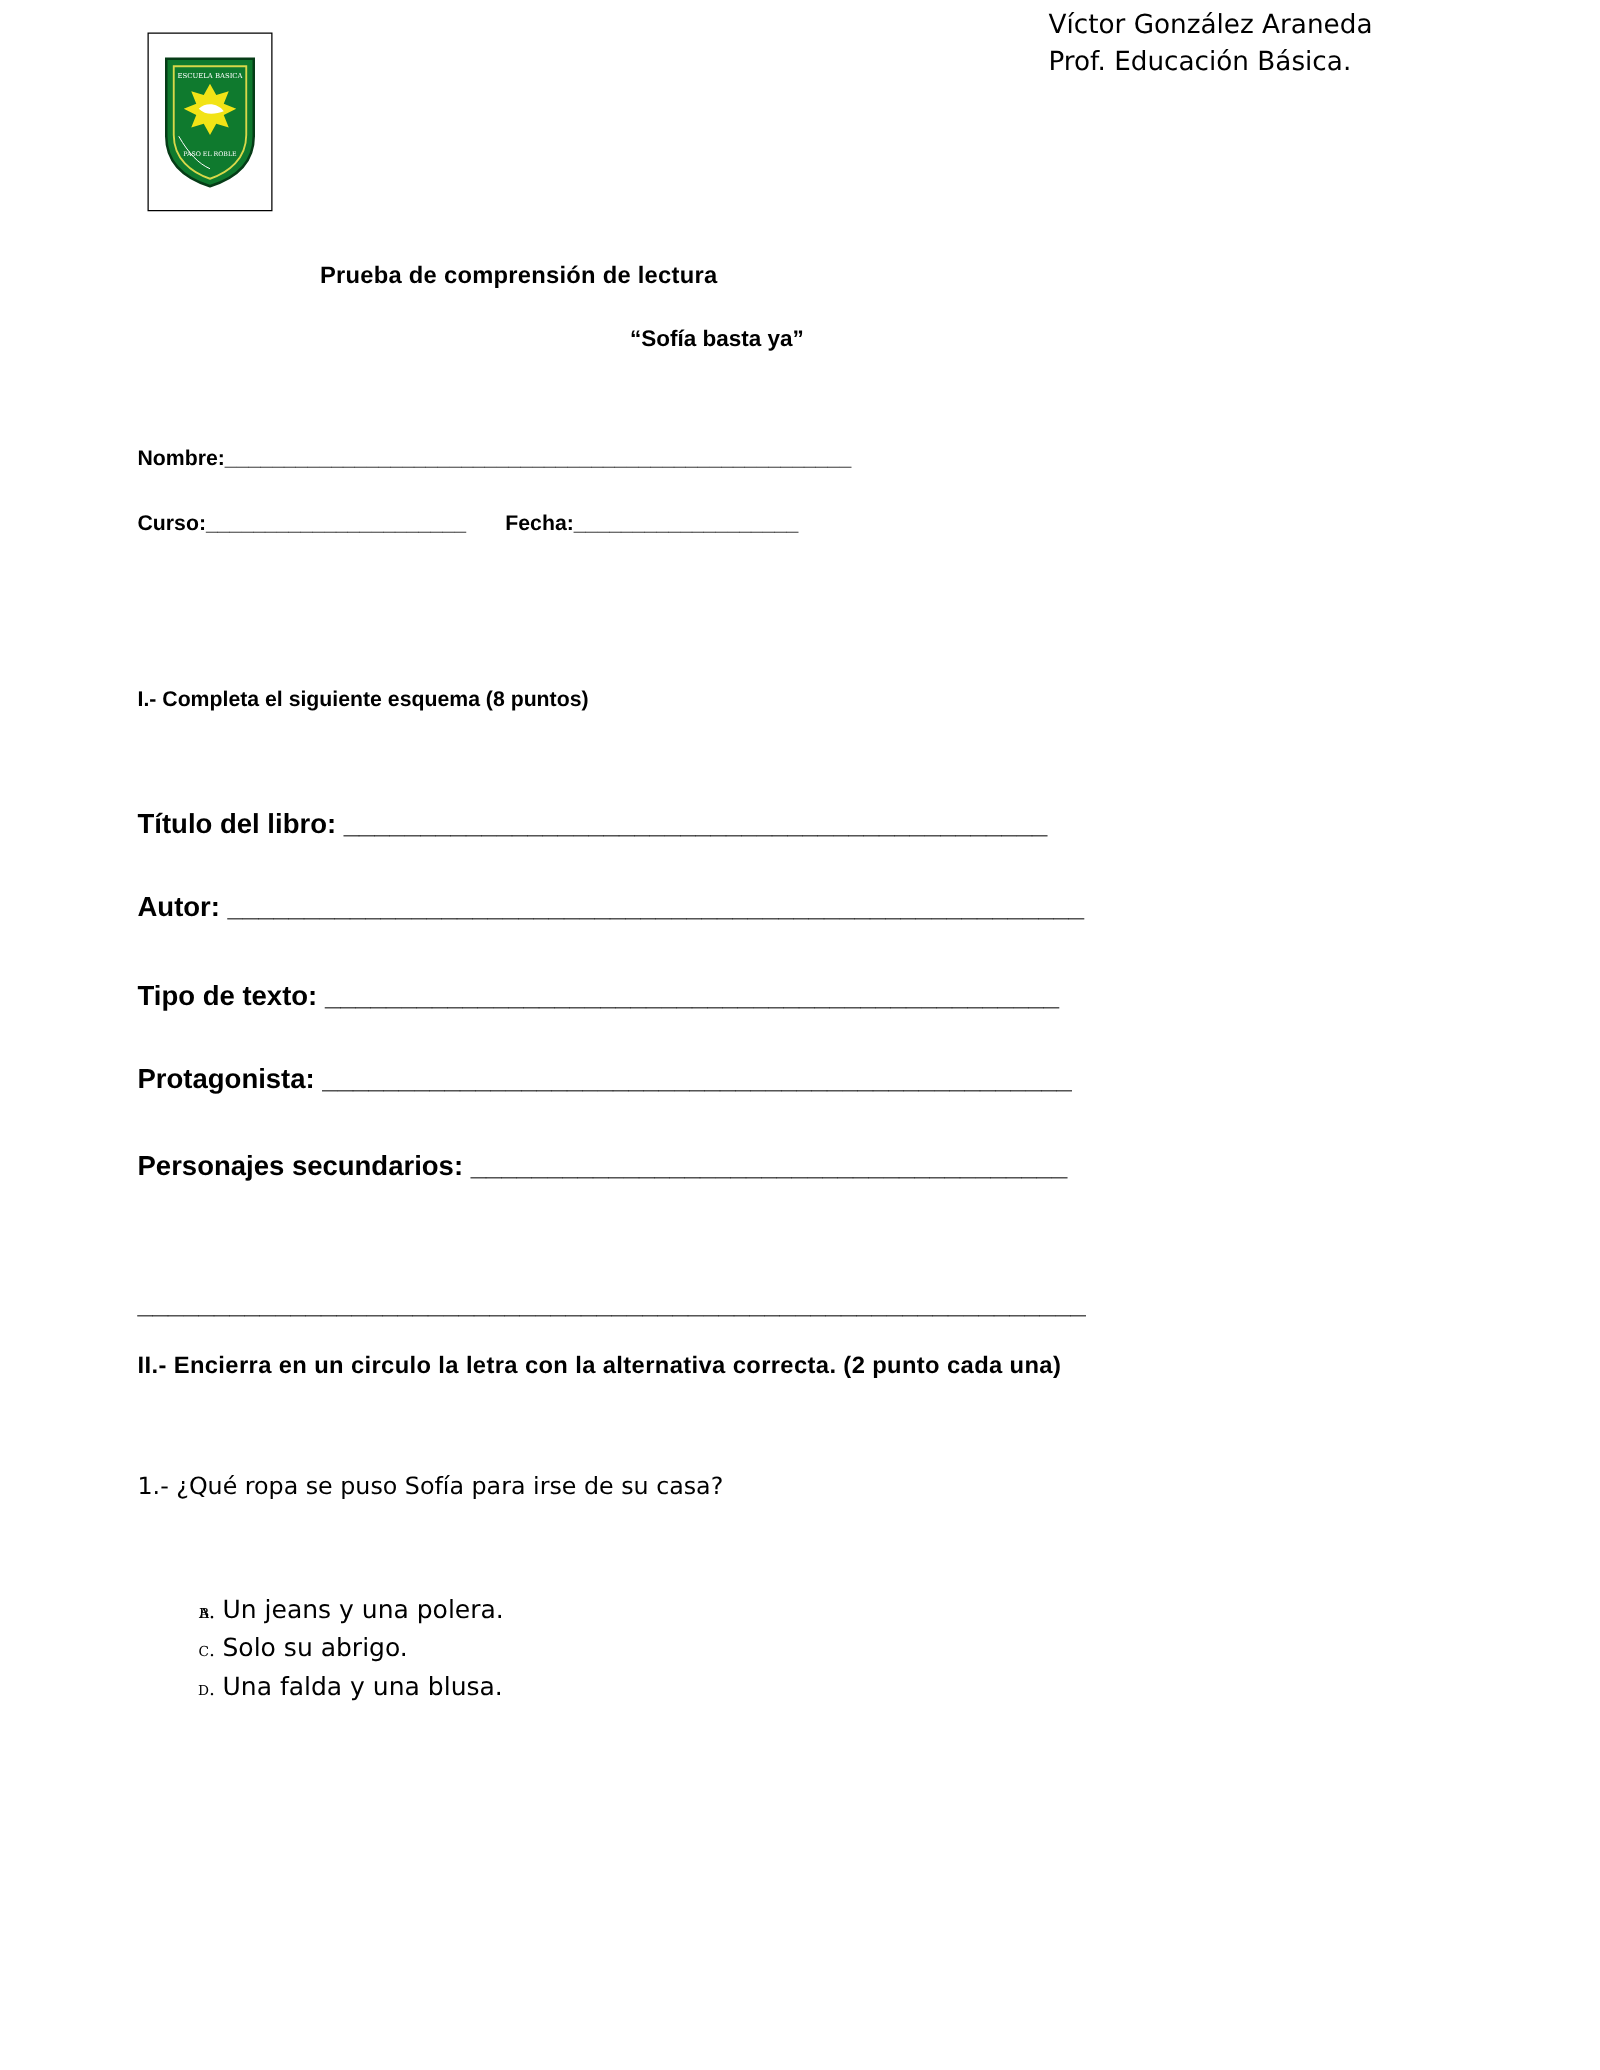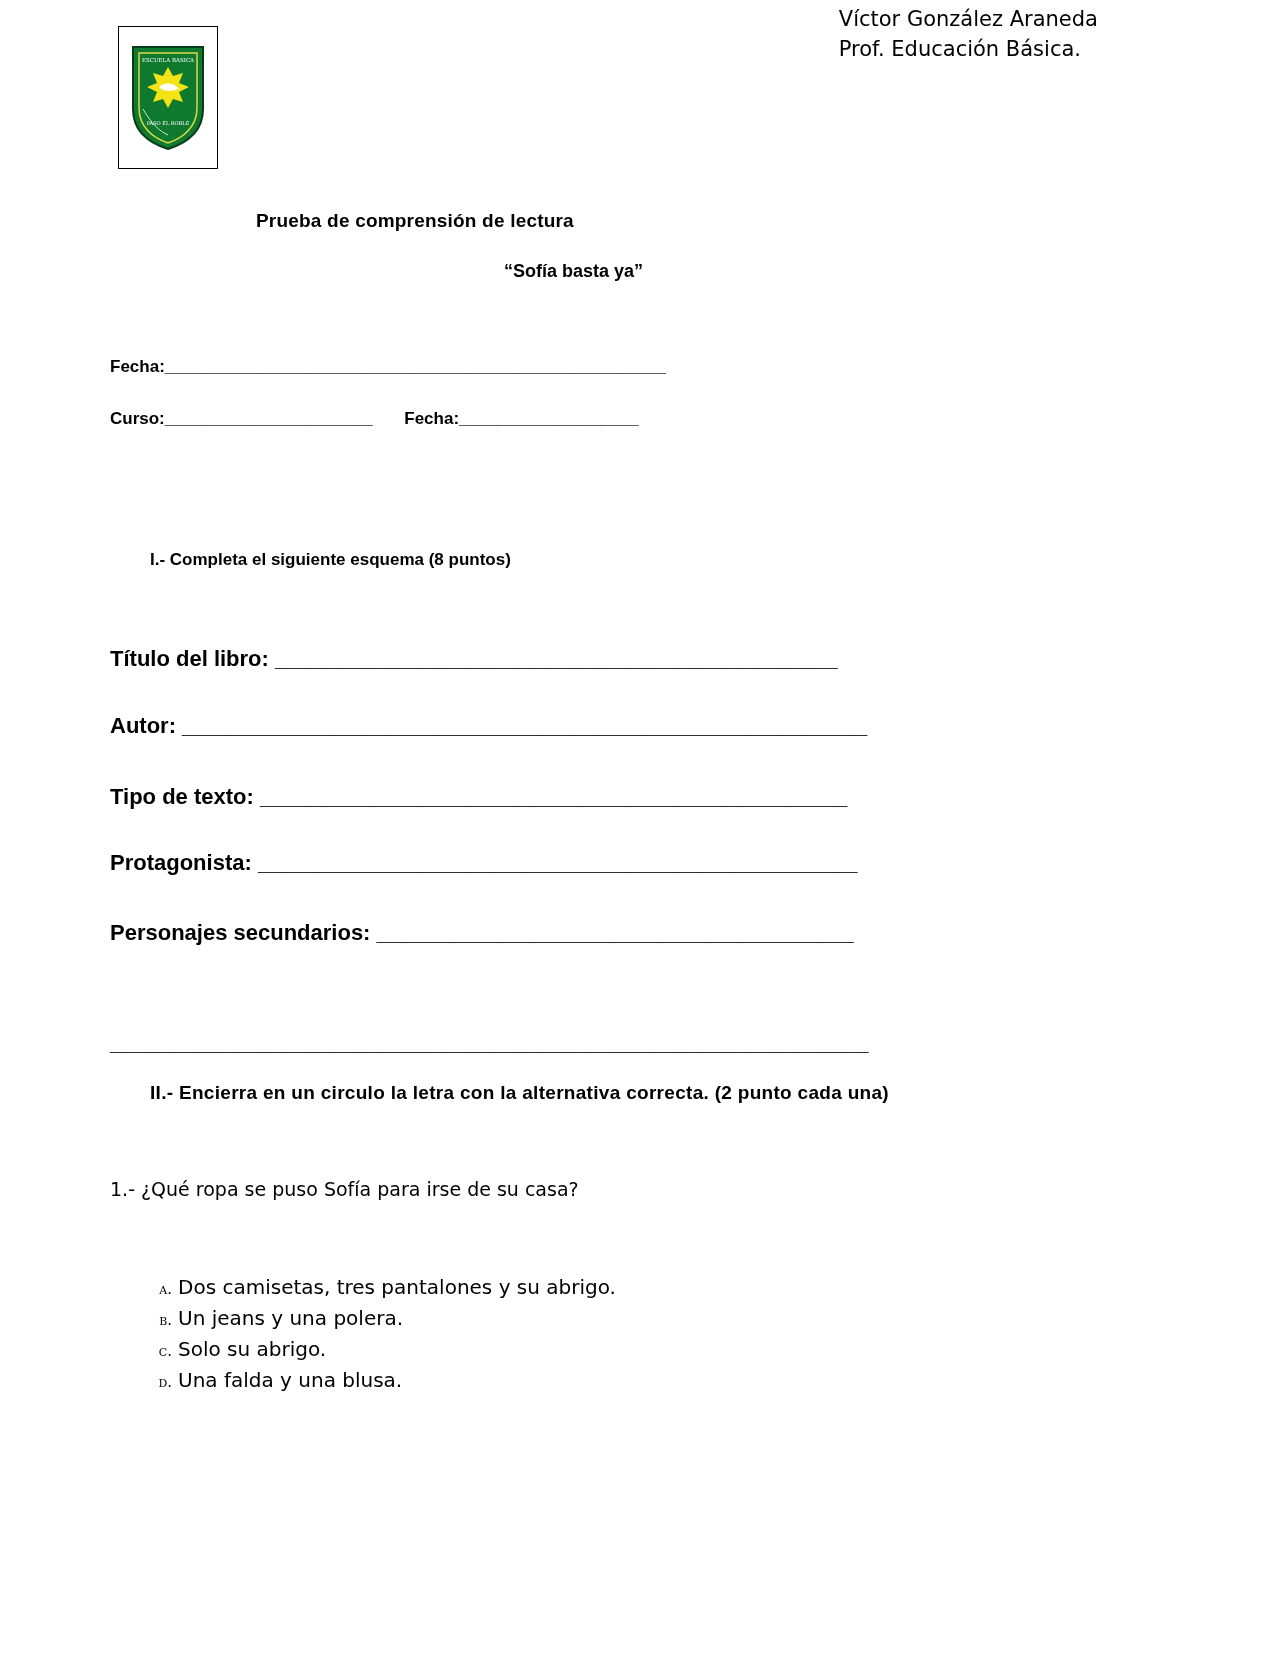--- a/index.html
+++ b/index.html
@@ -79,21 +79,20 @@
   }
   .f-nombre { left: 110px; top: 357px; }
   .f-curso  { left: 110px; top: 409px; }
 
   
   .section-heading {
     position: absolute;
     font-family: "Liberation Sans", sans-serif;
     font-weight: bold;
     white-space: nowrap;
-    margin-left: 40px;
   }
   .sec1 { left: 110px; top: 550px; font-size: 17px; }
 
   .schema-row {
     position: absolute;
     left: 110px;
     font-family: "Liberation Sans", sans-serif;
     font-size: 22px;
     font-weight: bold;
     white-space: nowrap;
@@ -164,21 +163,21 @@
       <text x="39" y="19" font-family="'DejaVu Serif', serif" font-size="5.5" text-anchor="middle" fill="#ffffff">ESCUELA BASICA</text>
       <text x="39" y="82" font-family="'DejaVu Serif', serif" font-size="5" text-anchor="middle" fill="#ffffff">PASO EL ROBLE</text>
       <path d="M14 66 C22 80 30 88 39 92" fill="none" stroke="#ffffff" stroke-width="0.8"></path>
     </svg>
   </div>
 </div>
 
 <div class="title-main">Prueba de comprensión de lectura</div>
 <div class="title-sub">“Sofía basta ya”</div>
 
-<div class="field-row f-nombre">Fecha:_____________________________________________________</div>
+<div class="field-row f-nombre">Nombre:_____________________________________________________</div>
 <div class="field-row f-curso">
   <span>Curso:______________________</span>
   <span style="display:inline-block;width:22px;"></span>
   <span>Fecha:___________________</span>
 </div>
 
 <div class="section-heading sec1">I.- Completa el siguiente esquema (8 puntos)</div>
 
 <div class="schema-row sr1">Título del libro: ______________________________________________</div>
 <div class="schema-row sr2">Autor: ________________________________________________________</div>
@@ -187,21 +186,20 @@
 <div class="schema-row sr5">Personajes secundarios: _______________________________________</div>
 <div class="schema-row sr6">______________________________________________________________</div>
 
 <div class="section-heading sec2">II.- Encierra en un circulo la letra con la alternativa correcta. (2 punto cada una)</div>
 
 <div class="question">1.- ¿Qué ropa se puso Sofía para irse de su casa?</div>
 
 <ul class="alternatives">
   <li>
     <span class="marker">a.</span>
-    <span>Dos camisetas, tres pantalones y su abrigo.</span>
   </li>
   <li>
     <span class="marker">b.</span>
     <span>Un jeans y una polera.</span>
   </li>
   <li>
     <span class="marker">c.</span>
     <span>Solo su abrigo.</span>
   </li>
   <li>

